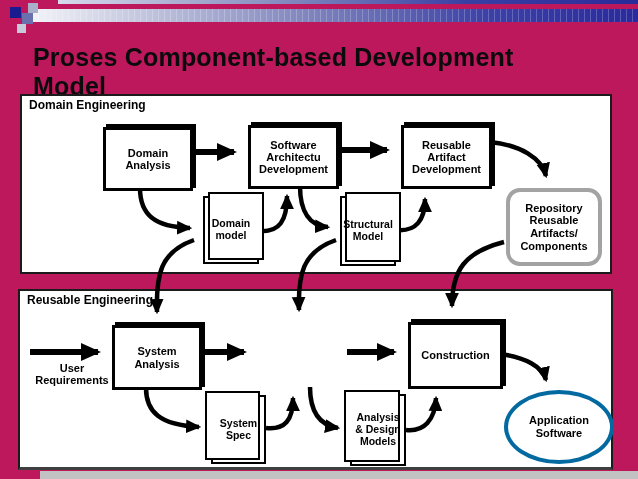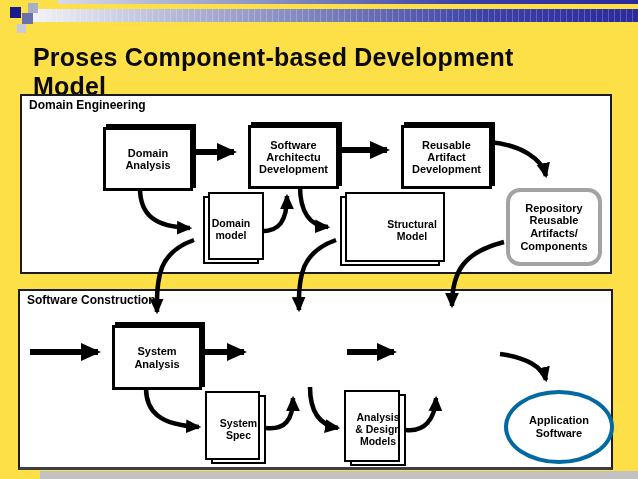--- a/index.html
+++ b/index.html
@@ -1,16 +1,16 @@
 <!DOCTYPE html>
 <html><head>
 <meta charset="utf-8">
 <style>
   html,body{margin:0;padding:0;background:#fff;}
-  .slide{position:relative;width:638px;height:479px;background:#fde047;overflow:hidden;
+  .slide{position:relative;width:638px;height:479px;background:#be185d;overflow:hidden;
          font-family:"Liberation Sans","DejaVu Sans",sans-serif;color:#000;}
 
   
   .bar-top{position:absolute;left:58px;top:0;right:0;height:4px;
     background:linear-gradient(to right,#d7daea,#8d93c2 35%,#3a3fa5 70%,#2a2a9a);}
   .bar-main{position:absolute;left:32px;top:9px;right:0;height:13px;
     background:
       repeating-linear-gradient(to right, rgba(255,255,255,.22) 0 1px, rgba(0,0,0,0) 1px 6px),
       linear-gradient(to right,#f2f3f8,#b9bdd9 22%,#7a7fbb 48%,#3c41a6 75%,#2a2a9c);}
   .sq{position:absolute;}
@@ -58,21 +58,21 @@
   <div class="sq" style="left:22px;top:13px;width:11px;height:11px;background:#6a6fae;"></div>
   <div class="sq" style="left:17px;top:24px;width:9px;height:9px;background:#c6cadb;"></div>
 
   <h1 class="title">Proses Component-based Development
 Model</h1>
 
   <div class="outer" style="left:20px;top:94px;width:588px;height:176px;">
     <span class="outer-label">Domain Engineering</span>
   </div>
   <div class="outer soft-outer" style="left:18px;top:289px;width:591px;height:176px;">
-    <span class="outer-label">Software Construction</span>
+    <span class="outer-label">Reusable Engineering</span>
   </div>
   <div class="bottom-strip"></div>
 
   <svg class="arrows" viewBox="0 0 638 479">
     <defs>
       <marker id="ah" viewBox="0 0 10 10" refX="8.5" refY="5" markerWidth="3.4" markerHeight="3.4" orient="auto">
         <path d="M0,0.5 L10,5 L0,9.5 z" fill="#000"></path>
       </marker>
     </defs>
 
@@ -110,34 +110,39 @@
   </div>
   <div class="node proc" style="left:401px;top:125px;width:85px;height:58px;">
     <span>Reusable
 Artifact
 Development</span>
   </div>
   <div class="node doc doc-r" style="left:203px;top:196px;width:52px;height:64px;">
     <span>Domain
 model</span>
   </div>
-  <div class="node doc doc-r" style="left:340px;top:196px;width:52px;height:66px;padding-left:44px;">
+  <div class="node doc doc-r" style="left:340px;top:196px;width:52px;height:66px;">
     <span>Structural
 Model</span>
   </div>
   <div class="node repo" style="left:506px;top:188px;width:88px;height:70px;">
     <span>Repository
 Reusable
 Artifacts/
 Components</span>
   </div>
 
+  <div class="freelabel" style="left:22px;top:362px;width:100px;">User
+Requirements</div>
   <div class="node proc" style="left:112px;top:325px;width:84px;height:59px;">
     <span>System
 Analysis</span>
+  </div>
+  <div class="node proc" style="left:408px;top:322px;width:89px;height:61px;">
+    <span>Construction</span>
   </div>
   <div class="node doc doc-l" style="left:211px;top:395px;width:51px;height:65px;">
     <span>System
 Spec</span>
   </div>
   <div class="node doc doc-l" style="left:350px;top:394px;width:52px;height:68px;">
     <span>Analysis
 &amp; Design
 Models</span>
   </div>

